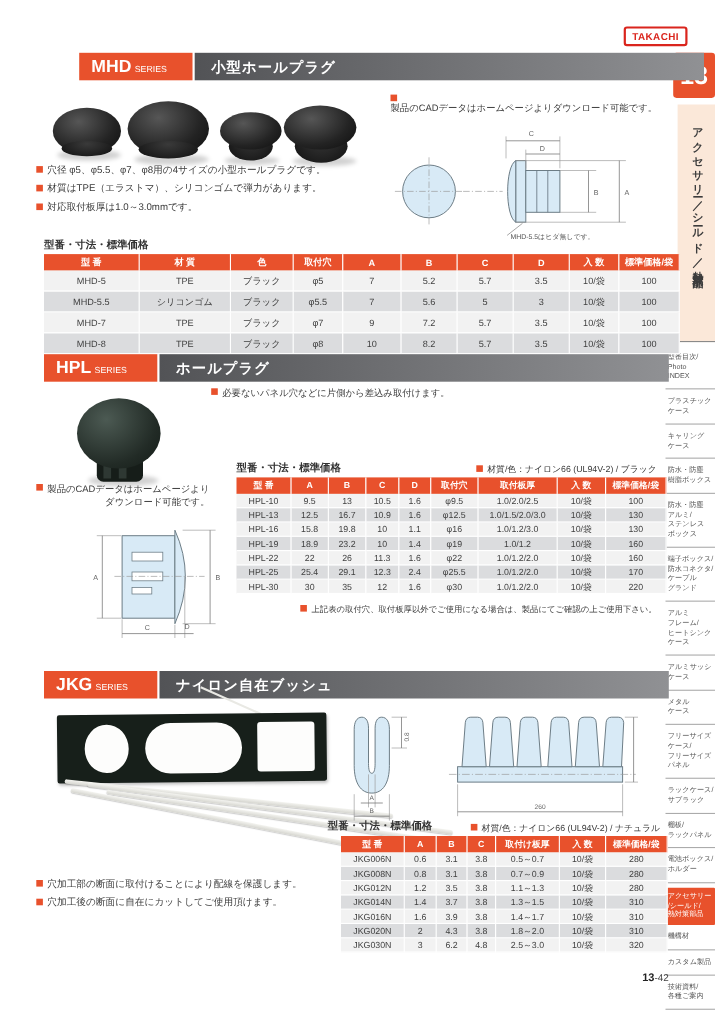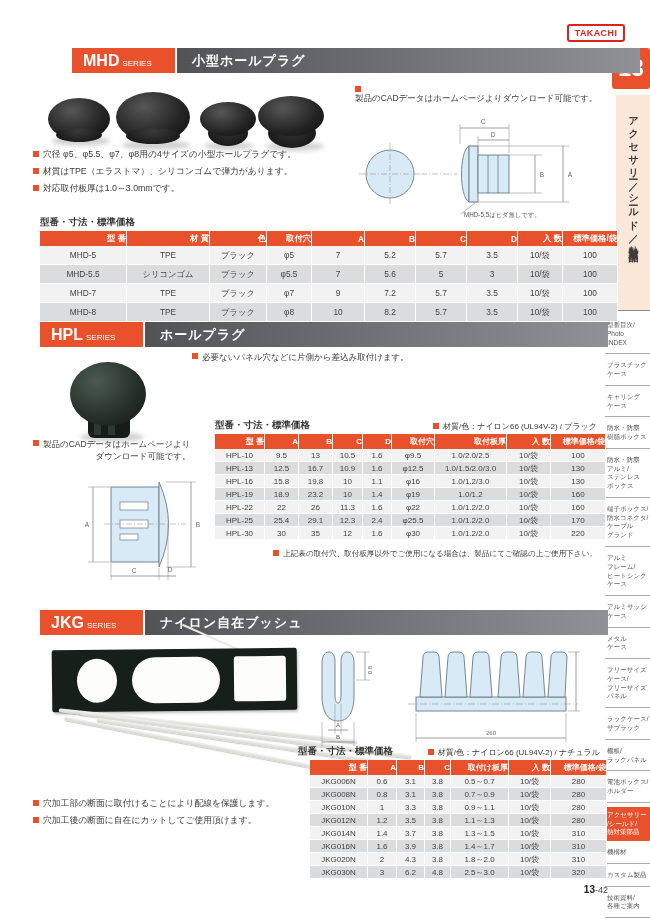--- a/index.html
+++ b/index.html
@@ -42,21 +42,21 @@
   .pre{white-space:pre-line;}
   .bullets .bullet-line{display:flex;align-items:flex-start;font-size:8.8px;margin-bottom:5px;}
   .bullets{position:absolute;}
 
   
   .tbl-title-row{position:absolute;display:flex;justify-content:space-between;align-items:flex-end;}
   .tbl-title{font-size:9.5px;font-weight:bold;color:#333;}
   .mat-note{display:flex;align-items:flex-start;font-size:8px;}
   table{border-collapse:collapse;table-layout:fixed;position:absolute;}
   th{background:#e8512c;color:#fff;font-weight:bold;font-size:8.3px;border-right:1px solid #fff;
-     padding:0;height:15px;text-align:right;}
+     padding:0;height:15px;}
   td{text-align:center;font-size:8.3px;color:#3f3f3f;border-right:1px solid #fff;
      border-bottom:1px solid #fff;padding:0;}
   tbody tr:nth-child(odd){background:#f2f2f2;}
   tbody tr:nth-child(even){background:#dbdcde;}
   .tbl-mhd{left:40px;top:231px;width:568px;}
   .tbl-mhd td{height:18px;}
   .tbl-mhd th:nth-child(1){width:86px}.tbl-mhd th:nth-child(2){width:82px}
   .tbl-mhd th:nth-child(3){width:56px}.tbl-mhd th:nth-child(4){width:44px}
   .tbl-mhd th:nth-child(5){width:52px}.tbl-mhd th:nth-child(6){width:50px}
   .tbl-mhd th:nth-child(7){width:50px}.tbl-mhd th:nth-child(8){width:50px}
@@ -568,29 +568,20 @@
         <tr>
           <td>JKG008N</td>
           <td>0.8</td>
           <td>3.1</td>
           <td>3.8</td>
           <td>0.7～0.9</td>
           <td>10/袋</td>
           <td>280</td>
         </tr>
         <tr>
-          <td>JKG010N</td>
-          <td>1</td>
-          <td>3.3</td>
-          <td>3.8</td>
-          <td>0.9～1.1</td>
-          <td>10/袋</td>
-          <td>280</td>
-        </tr>
-        <tr>
           <td>JKG012N</td>
           <td>1.2</td>
           <td>3.5</td>
           <td>3.8</td>
           <td>1.1～1.3</td>
           <td>10/袋</td>
           <td>280</td>
         </tr>
         <tr>
           <td>JKG014N</td>

